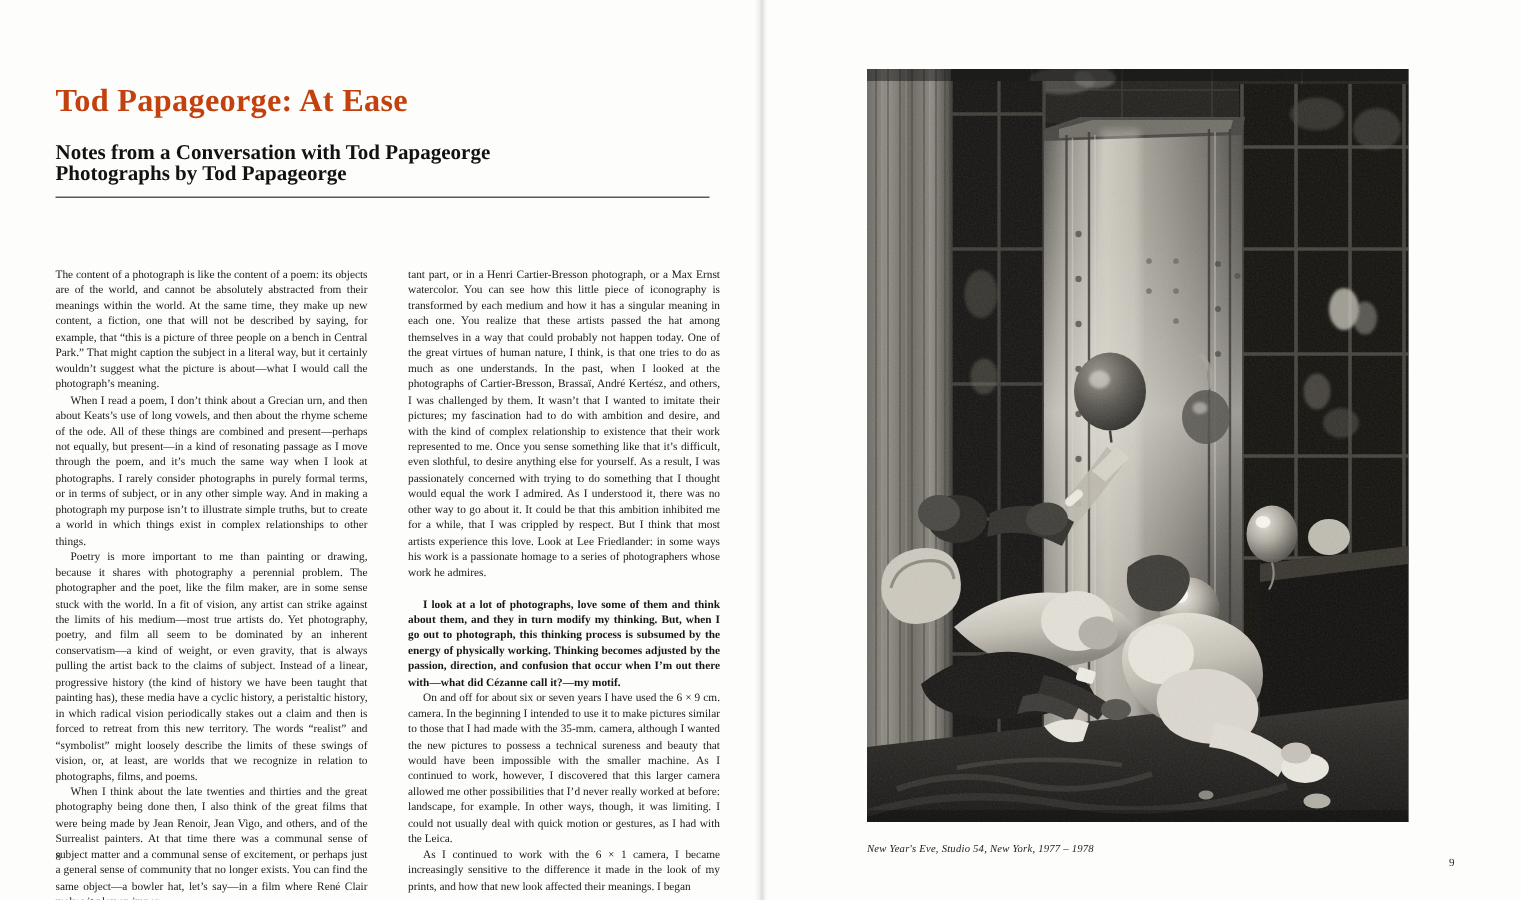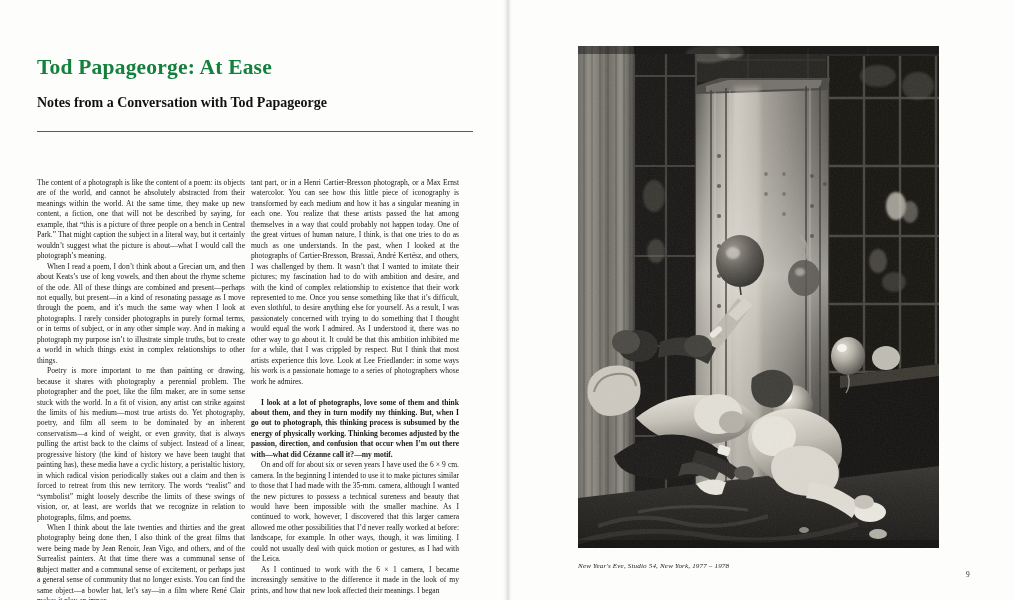--- a/index.html
+++ b/index.html
@@ -45,21 +45,21 @@
     width: 507px; height: 600px;
   }
 
   .title {
     position: absolute;
     left: 37px;
     top: 41px;
     font-size: 21.5px;
     font-weight: 700;
     letter-spacing: 0.2px;
-    color: #15803d;
+    color: #c2410c;
     white-space: nowrap;
   }
 
   .subtitle-block {
     position: absolute;
     left: 37px;
     top: 96px;
     width: 440px;
     font-size: 14px;
     font-weight: 700;
@@ -89,21 +89,21 @@
     top: 0;
     width: 208px;
     font-size: 7.55px;
     line-height: 10.45px;
     text-align: justify;
     text-justify: inter-word;
     color: #181818;
     hyphens: manual;
   }
   .col-1 { left: 0px; }
-  .col-2 { left: 214px; }
+  .col-2 { left: 235px; }
 
   .col p {
     margin: 0;
     text-indent: 10px;
   }
   .col p.noindent { text-indent: 0; margin-top: 32px; }
   .col p.gap-before { margin-top: 10.45px; font-weight: bold; }
 
   .folio {
     position: absolute;
@@ -147,20 +147,21 @@
 <div class="spread">
 
   <div class="gutter"></div>
 
   <div class="page-left">
 
     <h1 class="title">Tod Papageorge: At Ease</h1>
 
     <div class="subtitle-block">
       <div>Notes from a Conversation with Tod Papageorge</div>
+      <div>Photographs by Tod Papageorge</div>
     </div>
 
     <div class="rule"></div>
 
     <div class="columns">
 
       <div class="col col-1">
         <p class="noindent">The content of a photograph is like the content of a poem: its objects are of the world, and cannot be absolutely abstracted from their meanings within the world. At the same time, they make up new content, a fiction, one that will not be described by saying, for example, that “this is a picture of three people on a bench in Central Park.” That might caption the subject in a literal way, but it certainly wouldn’t suggest what the picture is about—what I would call the photograph’s meaning.</p>
         <p>When I read a poem, I don’t think about a Grecian urn, and then about Keats’s use of long vowels, and then about the rhyme scheme of the ode. All of these things are combined and present—perhaps not equally, but present—in a kind of resonating passage as I move through the poem, and it’s much the same way when I look at photographs. I rarely consider photographs in purely formal terms, or in terms of subject, or in any other simple way. And in making a photograph my purpose isn’t to illustrate simple truths, but to create a world in which things exist in complex relationships to other things.</p>
         <p>Poetry is more important to me than painting or drawing, because it shares with photography a perennial problem. The photographer and the poet, like the film maker, are in some sense stuck with the world. In a fit of vision, any artist can strike against the limits of his medium—most true artists do. Yet photography, poetry, and film all seem to be dominated by an inherent conservatism—a kind of weight, or even gravity, that is always pulling the artist back to the claims of subject. Instead of a linear, progressive history (the kind of history we have been taught that painting has), these media have a cyclic history, a peristaltic history, in which radical vision periodically stakes out a claim and then is forced to retreat from this new territory. The words “realist” and “symbolist” might loosely describe the limits of these swings of vision, or, at least, are worlds that we recognize in relation to photographs, films, and poems.</p>

